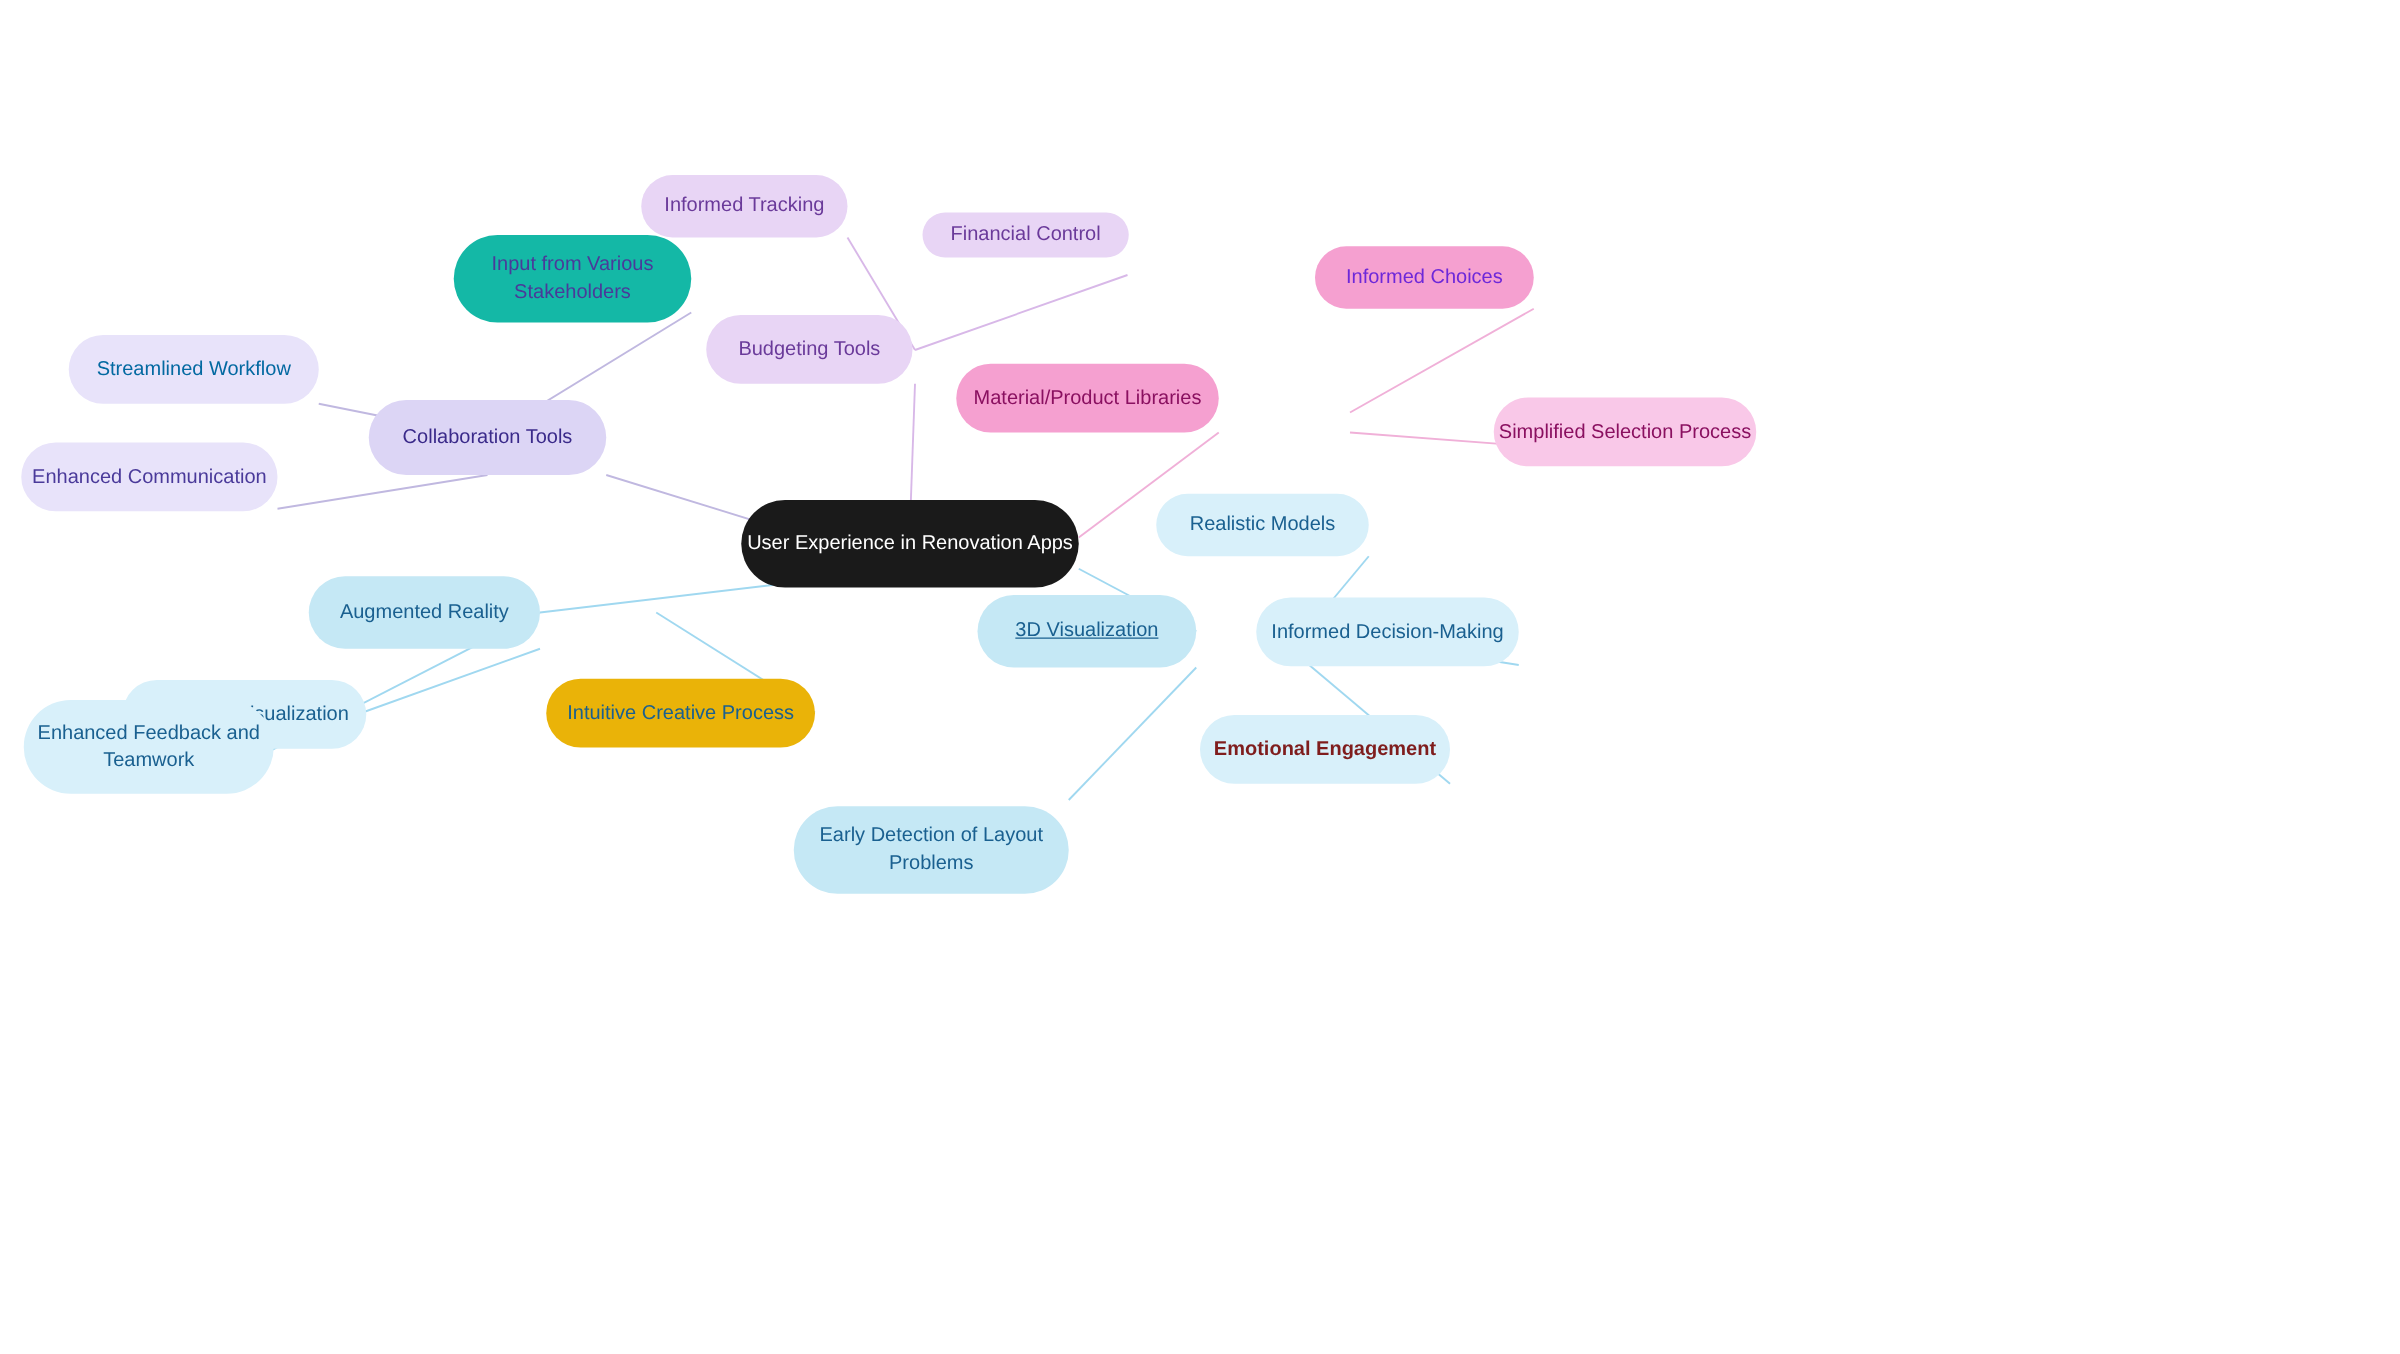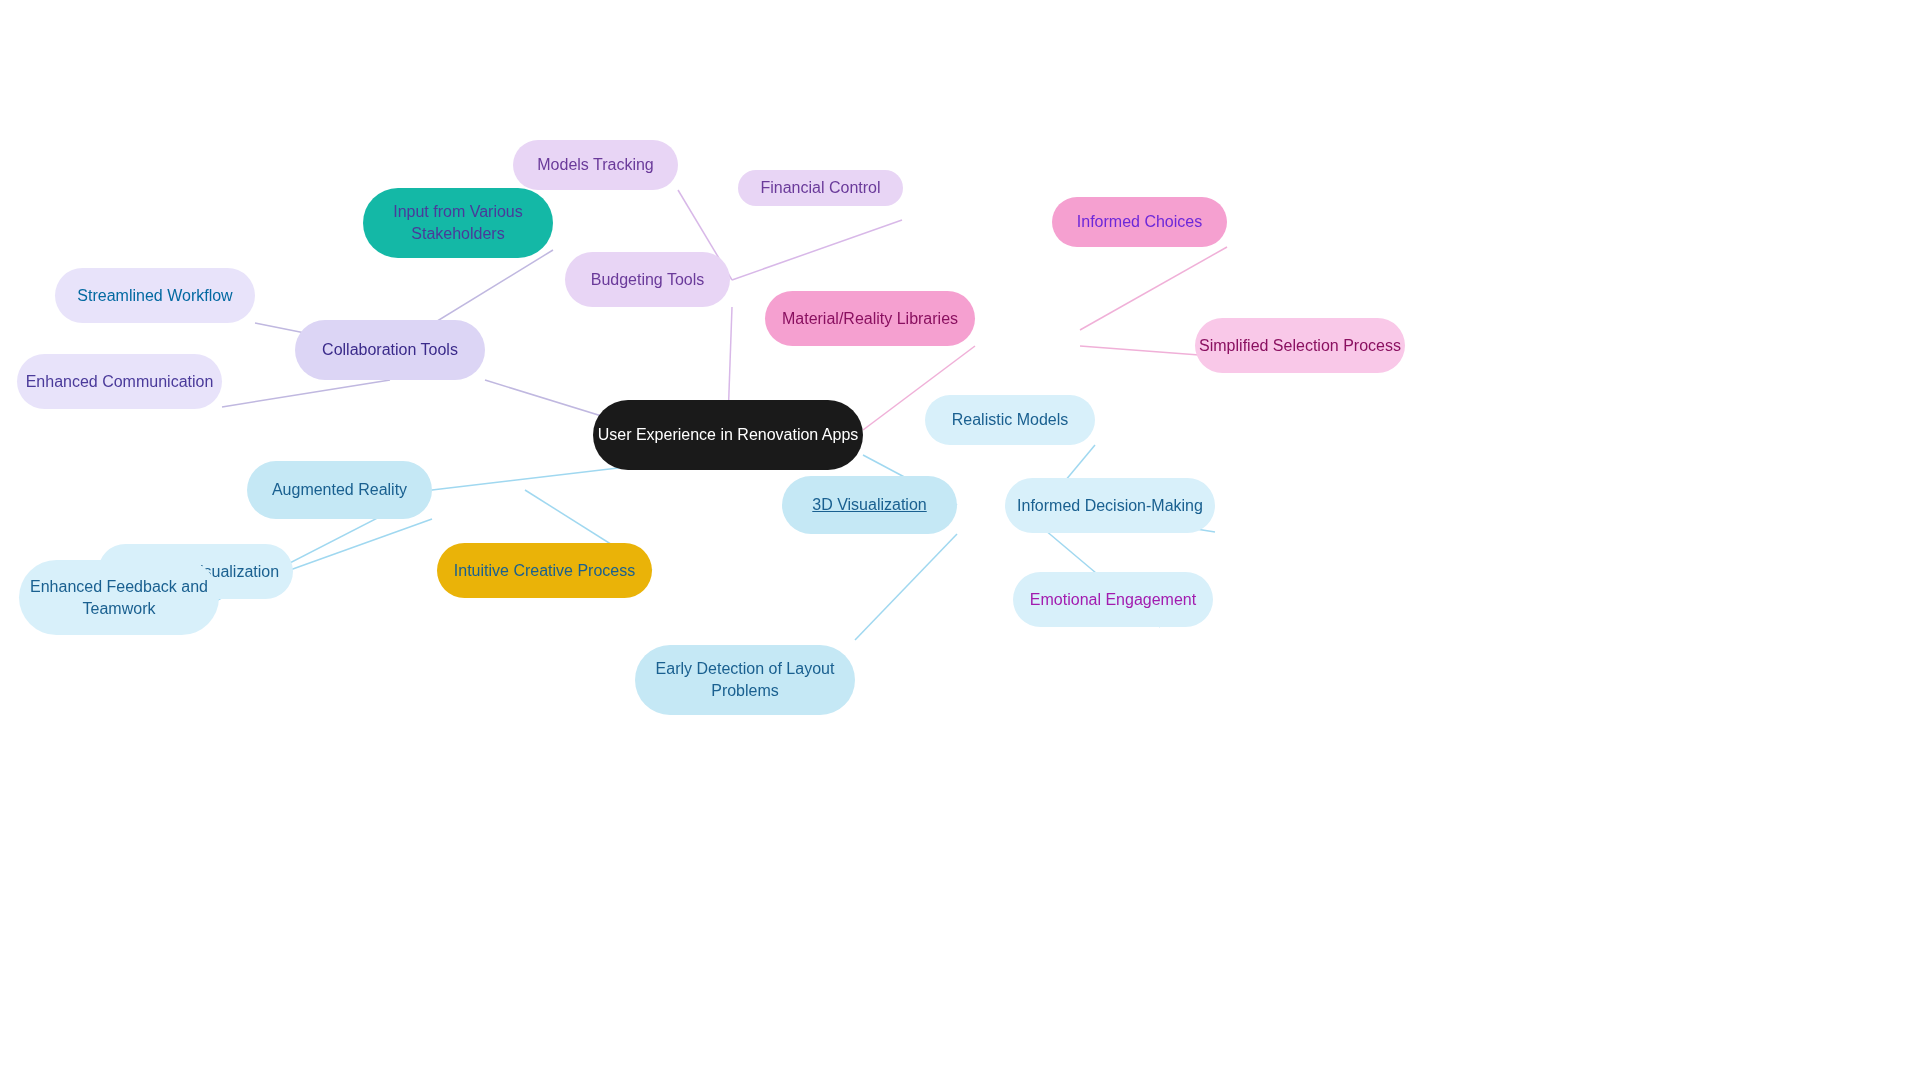--- a/index.html
+++ b/index.html
@@ -129,29 +129,29 @@
 
 <div class="node purple-light" style="left: 17px; top: 354px; width: 205px; height: 55px; background-color: rgb(232, 227, 250); color: rgb(74, 58, 154);">
   <span class="node-text">Enhanced Communication</span>
 </div>
 
 <div class="node lavender" style="left: 565px; top: 252px; width: 165px; height: 55px; background-color: rgb(232, 213, 245); color: rgb(106, 58, 154);">
   <span class="node-text">Budgeting Tools</span>
 </div>
 
 <div class="node lavender" style="left: 513px; top: 140px; width: 165px; height: 50px; background-color: rgb(232, 213, 245); color: rgb(106, 58, 154);">
-  <span class="node-text">Models Tracking</span>
+  <span class="node-text">Informed Tracking</span>
 </div>
 
 <div class="node lavender" style="left: 738px; top: 170px; width: 165px; height: 36px; background-color: rgb(232, 213, 245); color: rgb(106, 58, 154);">
   <span class="node-text">Financial Control</span>
 </div>
 
 <div class="node pink" style="left: 765px; top: 291px; width: 210px; height: 55px; background-color: rgb(245, 160, 208); color: rgb(138, 16, 96);">
-  <span class="node-text">Material/Reality Libraries</span>
+  <span class="node-text">Material/Product Libraries</span>
 </div>
 
 <div class="node pink" style="left: 1052px; top: 197px; width: 175px; height: 50px; background-color: rgb(245, 160, 208); color: #6d28d9;">
   <span class="node-text">Informed Choices</span>
 </div>
 
 <div class="node pink-light" style="left: 1195px; top: 318px; width: 210px; height: 55px; background-color: rgb(249, 200, 232); color: rgb(138, 16, 96);">
   <span class="node-text">Simplified Selection Process</span>
 </div>
 
@@ -160,21 +160,21 @@
 </div>
 
 <div class="node blue-light" style="left: 925px; top: 395px; width: 170px; height: 50px; background-color: rgb(216, 240, 250); color: rgb(26, 96, 144);">
   <span class="node-text">Realistic Models</span>
 </div>
 
 <div class="node blue-light" style="left: 1005px; top: 478px; width: 210px; height: 55px; background-color: rgb(216, 240, 250); color: rgb(26, 96, 144);">
   <span class="node-text">Informed Decision-Making</span>
 </div>
 
-<div class="node blue-light" style="left: 1013px; top: 572px; width: 200px; height: 55px; background-color: rgb(216, 240, 250); color: #a21caf;">
+<div class="node blue-light" style="left: 960px; top: 572px; width: 200px; height: 55px; background-color: rgb(216, 240, 250); color: #7f1d1d; font-weight: bold;">
   <span class="node-text">Emotional Engagement</span>
 </div>
 
 <div class="node blue" style="left: 635px; top: 617px; width: 220px; height: 70px; background-color: rgb(197, 232, 245); color: rgb(26, 96, 144); margin-top: 28px;">
   <span class="node-text">Early Detection of Layout Problems</span>
 </div>
 
 <div class="node blue" style="left: 247px; top: 461px; width: 185px; height: 58px; background-color: rgb(197, 232, 245); color: rgb(26, 96, 144);">
   <span class="node-text">Augmented Reality</span>
 </div>

